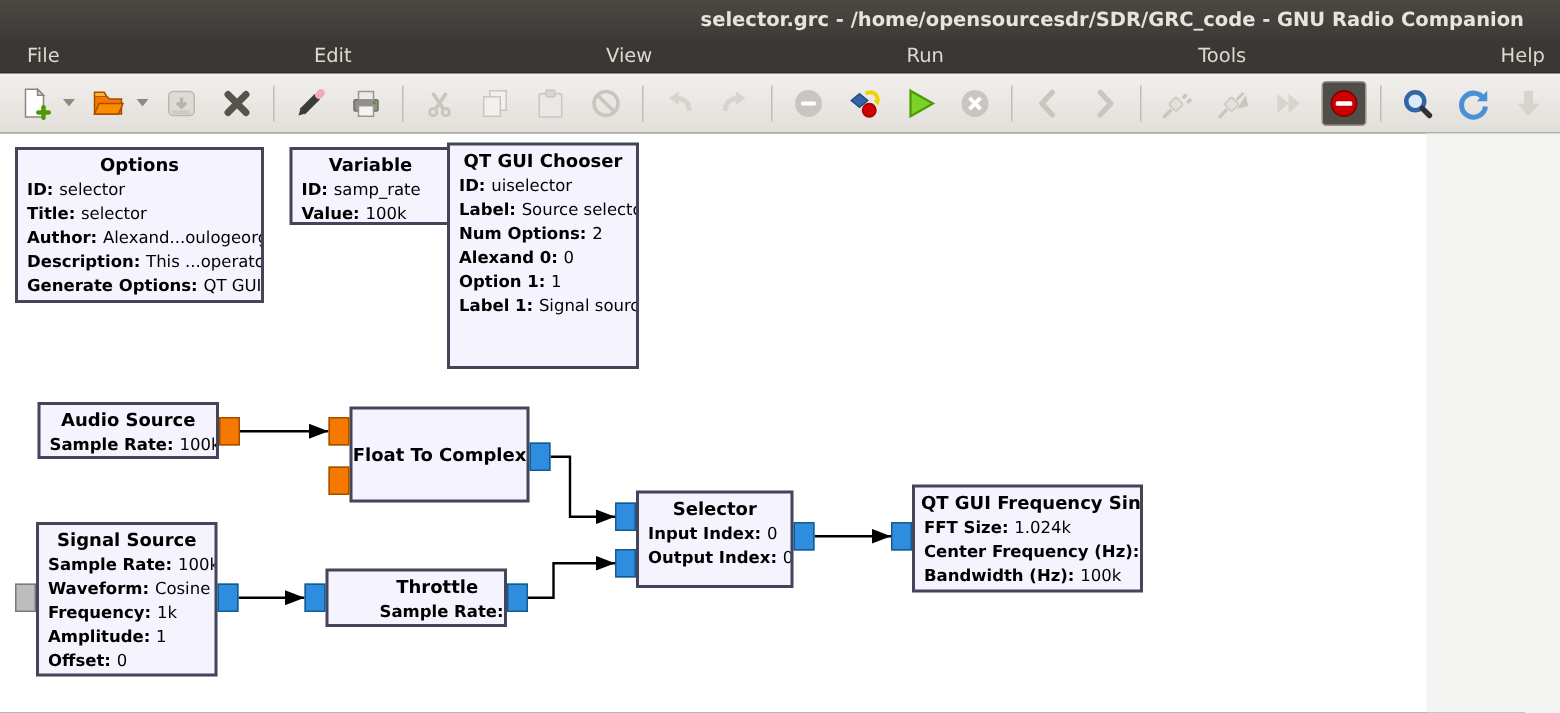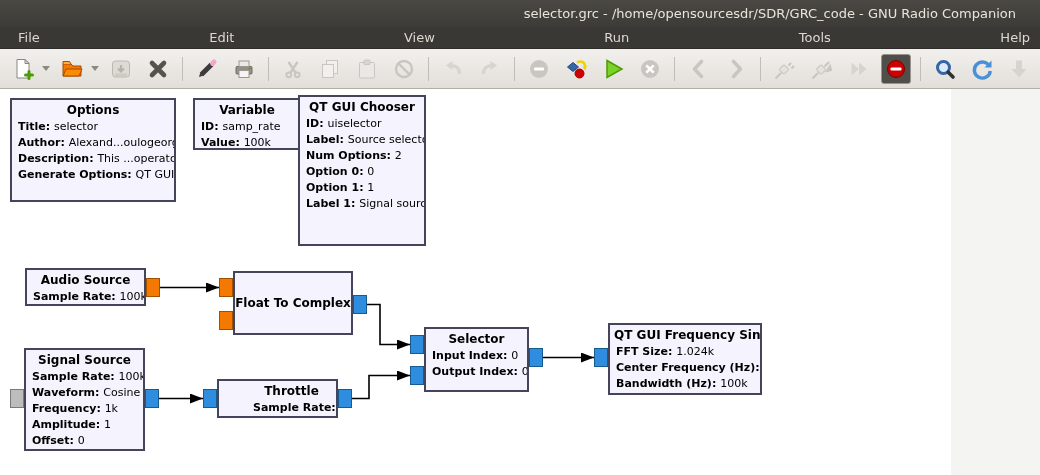--- a/index.html
+++ b/index.html
@@ -9,21 +9,21 @@
     font-family:"DejaVu Sans","Liberation Sans",sans-serif;
     -webkit-font-smoothing:antialiased;
   }
   
   .titlebar{
     position:absolute;left:0;top:0;width:1040px;height:27px;
     background:linear-gradient(#4a4843,#3d3b37);
     display:flex;align-items:center;justify-content:flex-end;
     box-sizing:border-box;padding-right:24px;
   }
-  .titlebar .wtitle{color:#e8e4dc;font-size:13px;font-weight:normal;white-space:nowrap;}
+  .titlebar .wtitle{color:#e8e4dc;font-size:13px;font-weight:bold;white-space:nowrap;}
   .menubar{
     position:absolute;left:0;top:27px;width:1040px;height:22px;
     background:#3a3834;display:flex;align-items:center;
     box-sizing:border-box;padding-left:8px;border-bottom:1px solid #2e2c29;justify-content:space-between;
   }
   .menuitem{color:#ddd9d1;font-size:13px;padding:0 10px;line-height:22px;cursor:default;}
   
   .toolbar{
     position:absolute;left:0;top:49px;width:1040px;height:40px;
     background:linear-gradient(#f2f0ed,#e2dfda);
@@ -255,36 +255,37 @@
     </defs>
   <polyline points="160,198.5 219,198.5" marker-end="url(#arrow)"></polyline>
       <polyline points="159,309.5 203,309.5" marker-end="url(#arrow)"></polyline>
       <polyline points="367,215.5 380,215.5 380,255.5 410,255.5" marker-end="url(#arrow)"></polyline>
       <polyline points="352,309.5 369,309.5 369,286.5 410,286.5" marker-end="url(#arrow)"></polyline>
       <polyline points="543,268.5 594,268.5" marker-end="url(#arrow)"></polyline>
     </svg>
   <div id="blocks" style="position:absolute;left:0;top:0;width:951px;height:386px;">
       <div class="block" style="left: 10px; top: 9px; width: 166px; height: 104px;">
         <div class="btitle">Options</div>
+        <div class="prow"><b>ID: </b><span>selector</span></div>
         <div class="prow"><b>Title: </b><span>selector</span></div>
         <div class="prow"><b>Author: </b><span>Alexand...oulogeorgos</span></div>
         <div class="prow"><b>Description: </b><span>This ...operator</span></div>
         <div class="prow"><b>Generate Options: </b><span>QT GUI</span></div>
       </div>
       <div class="block" style="left: 193px; top: 9px; width: 108px; height: 52px;">
         <div class="btitle">Variable</div>
         <div class="prow"><b>ID: </b><span>samp_rate</span></div>
         <div class="prow"><b>Value: </b><span>100k</span></div>
       </div>
       <div class="block" style="left: 298px; top: 6px; width: 128px; height: 151px;">
         <div class="btitle">QT GUI Chooser</div>
         <div class="prow"><b>ID: </b><span>uiselector</span></div>
         <div class="prow"><b>Label: </b><span>Source selector</span></div>
         <div class="prow"><b>Num Options: </b><span>2</span></div>
-        <div class="prow"><b>Option 0: </b><span>0</span></div>
+        <div class="prow"><b>Alexand 0: </b><span>0</span></div>
         <div class="prow"><b>Option 1: </b><span>1</span></div>
         <div class="prow"><b>Label 1: </b><span>Signal source</span></div>
       </div>
       <div class="block" style="left: 25px; top: 179px; width: 121px; height: 38px;">
         <div class="btitle">Audio Source</div>
         <div class="prow"><b>Sample Rate: </b><span>100k</span></div>
       </div>
       <div class="port float" style="left: 146px; top: 189px;"></div>
       <div class="block centered" style="left: 233px; top: 182px; width: 120px; height: 64px;">
         <div class="btitle">Float To Complex</div>

